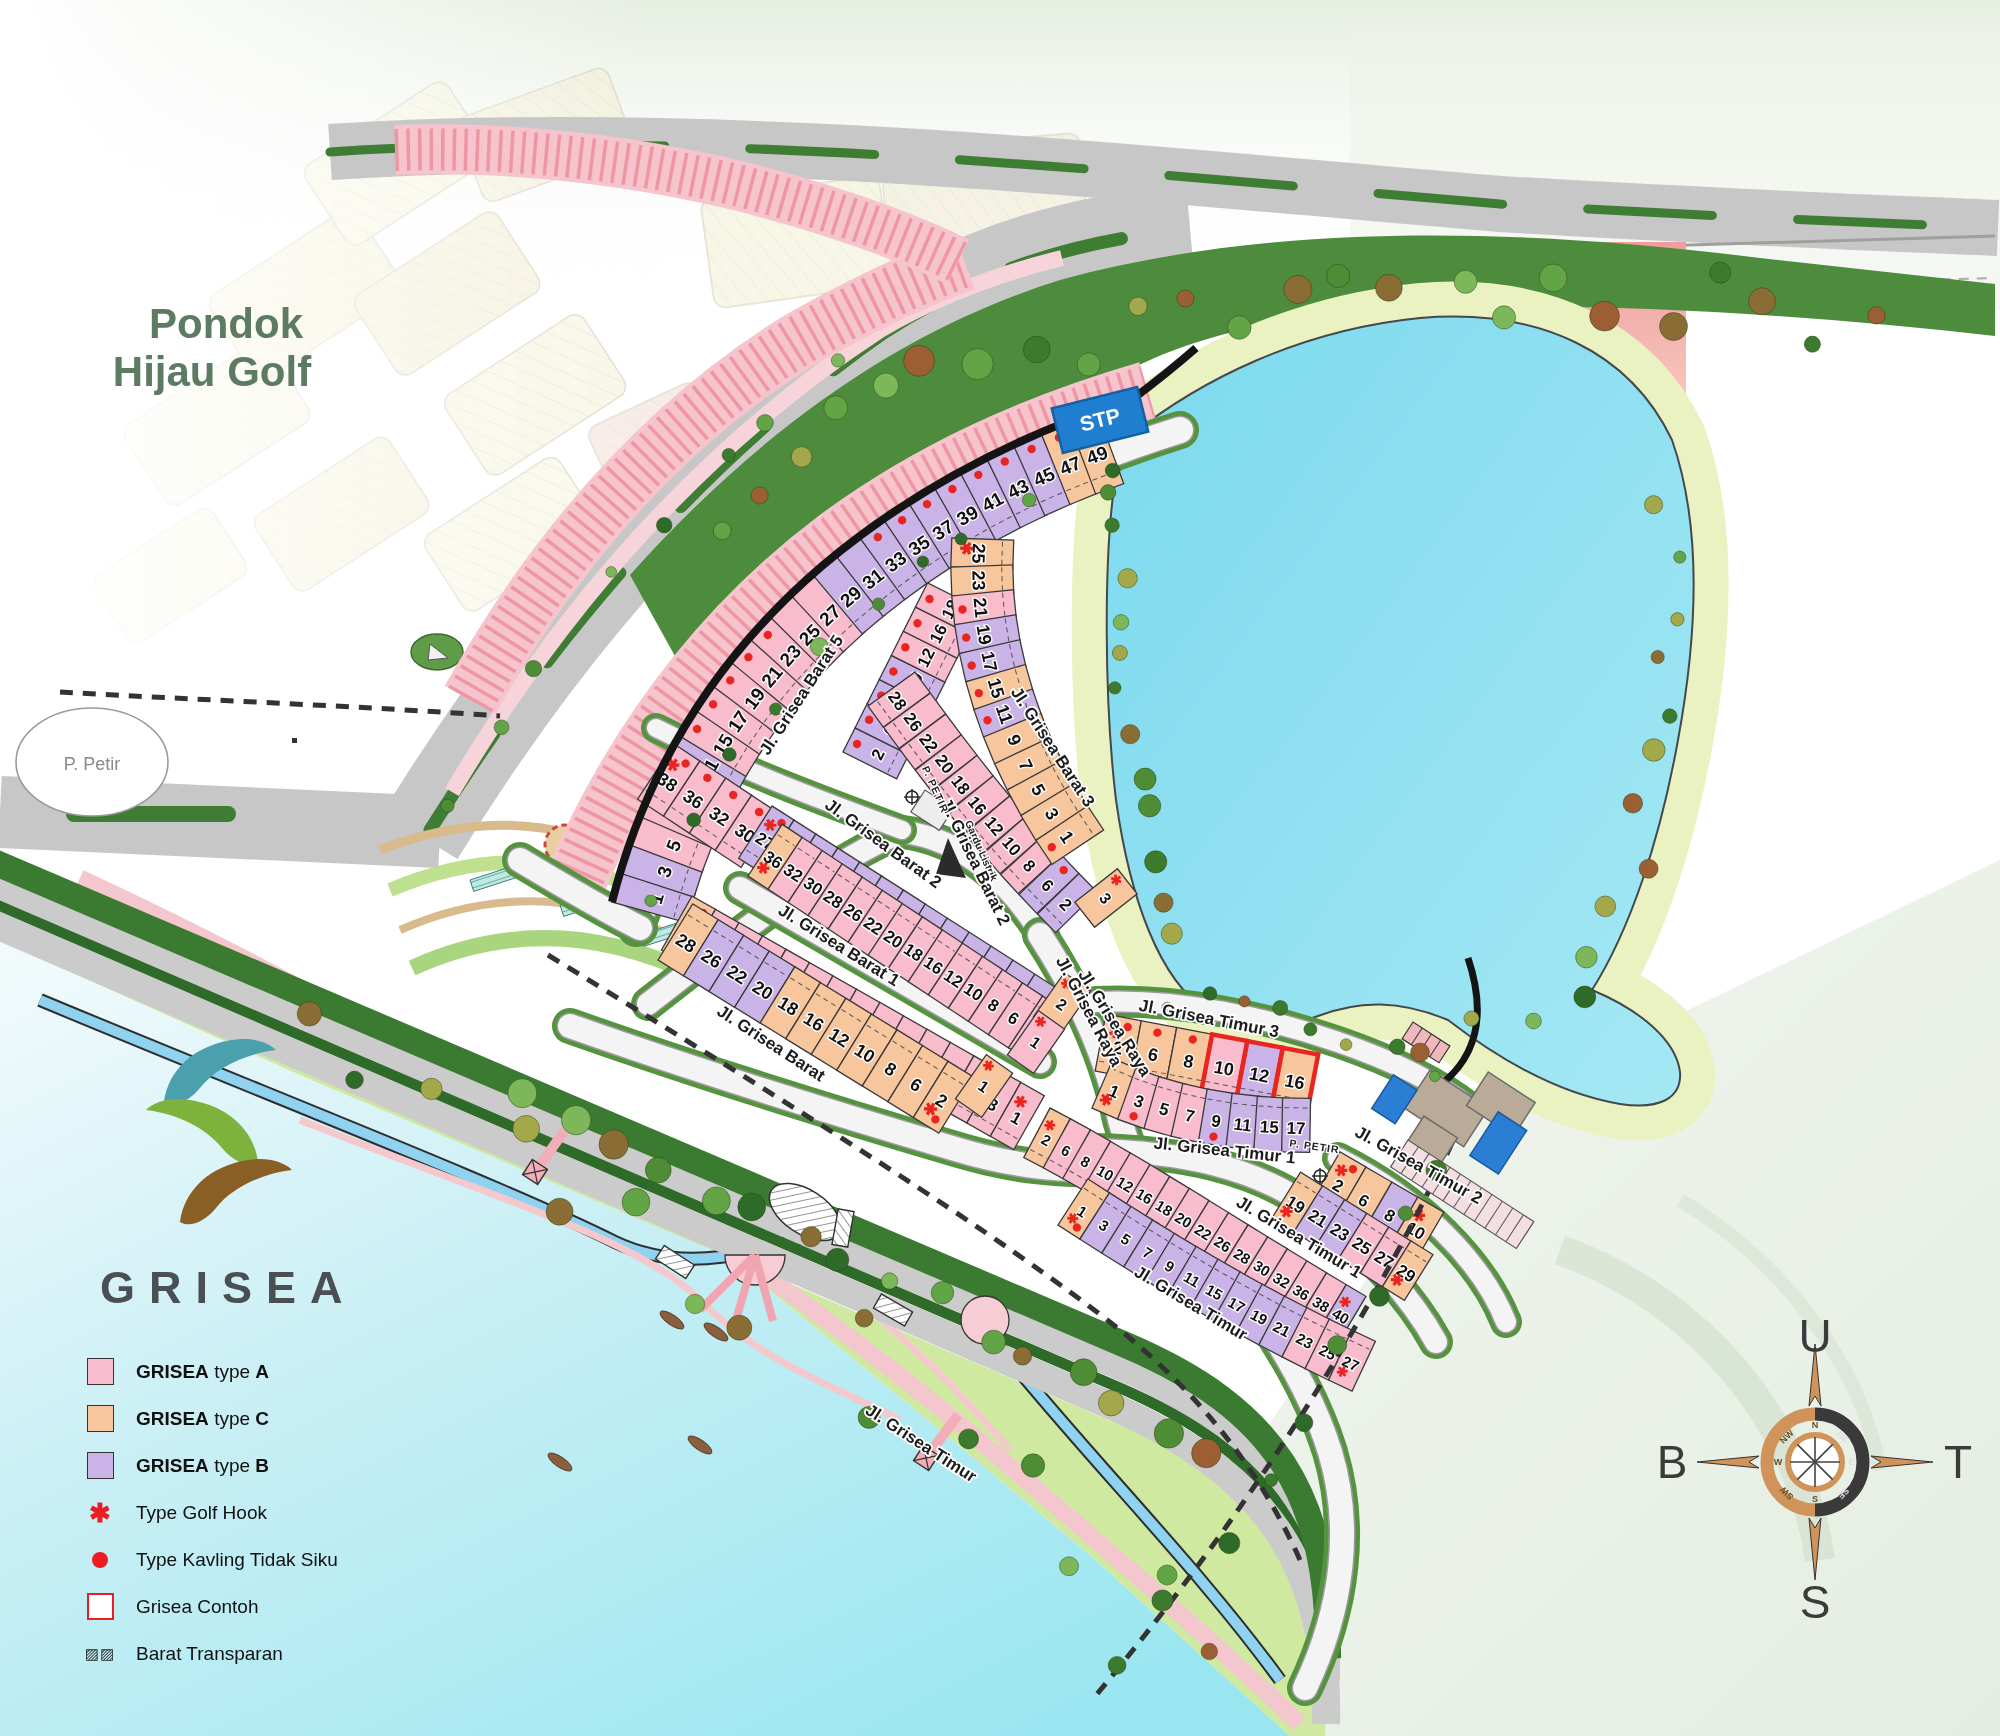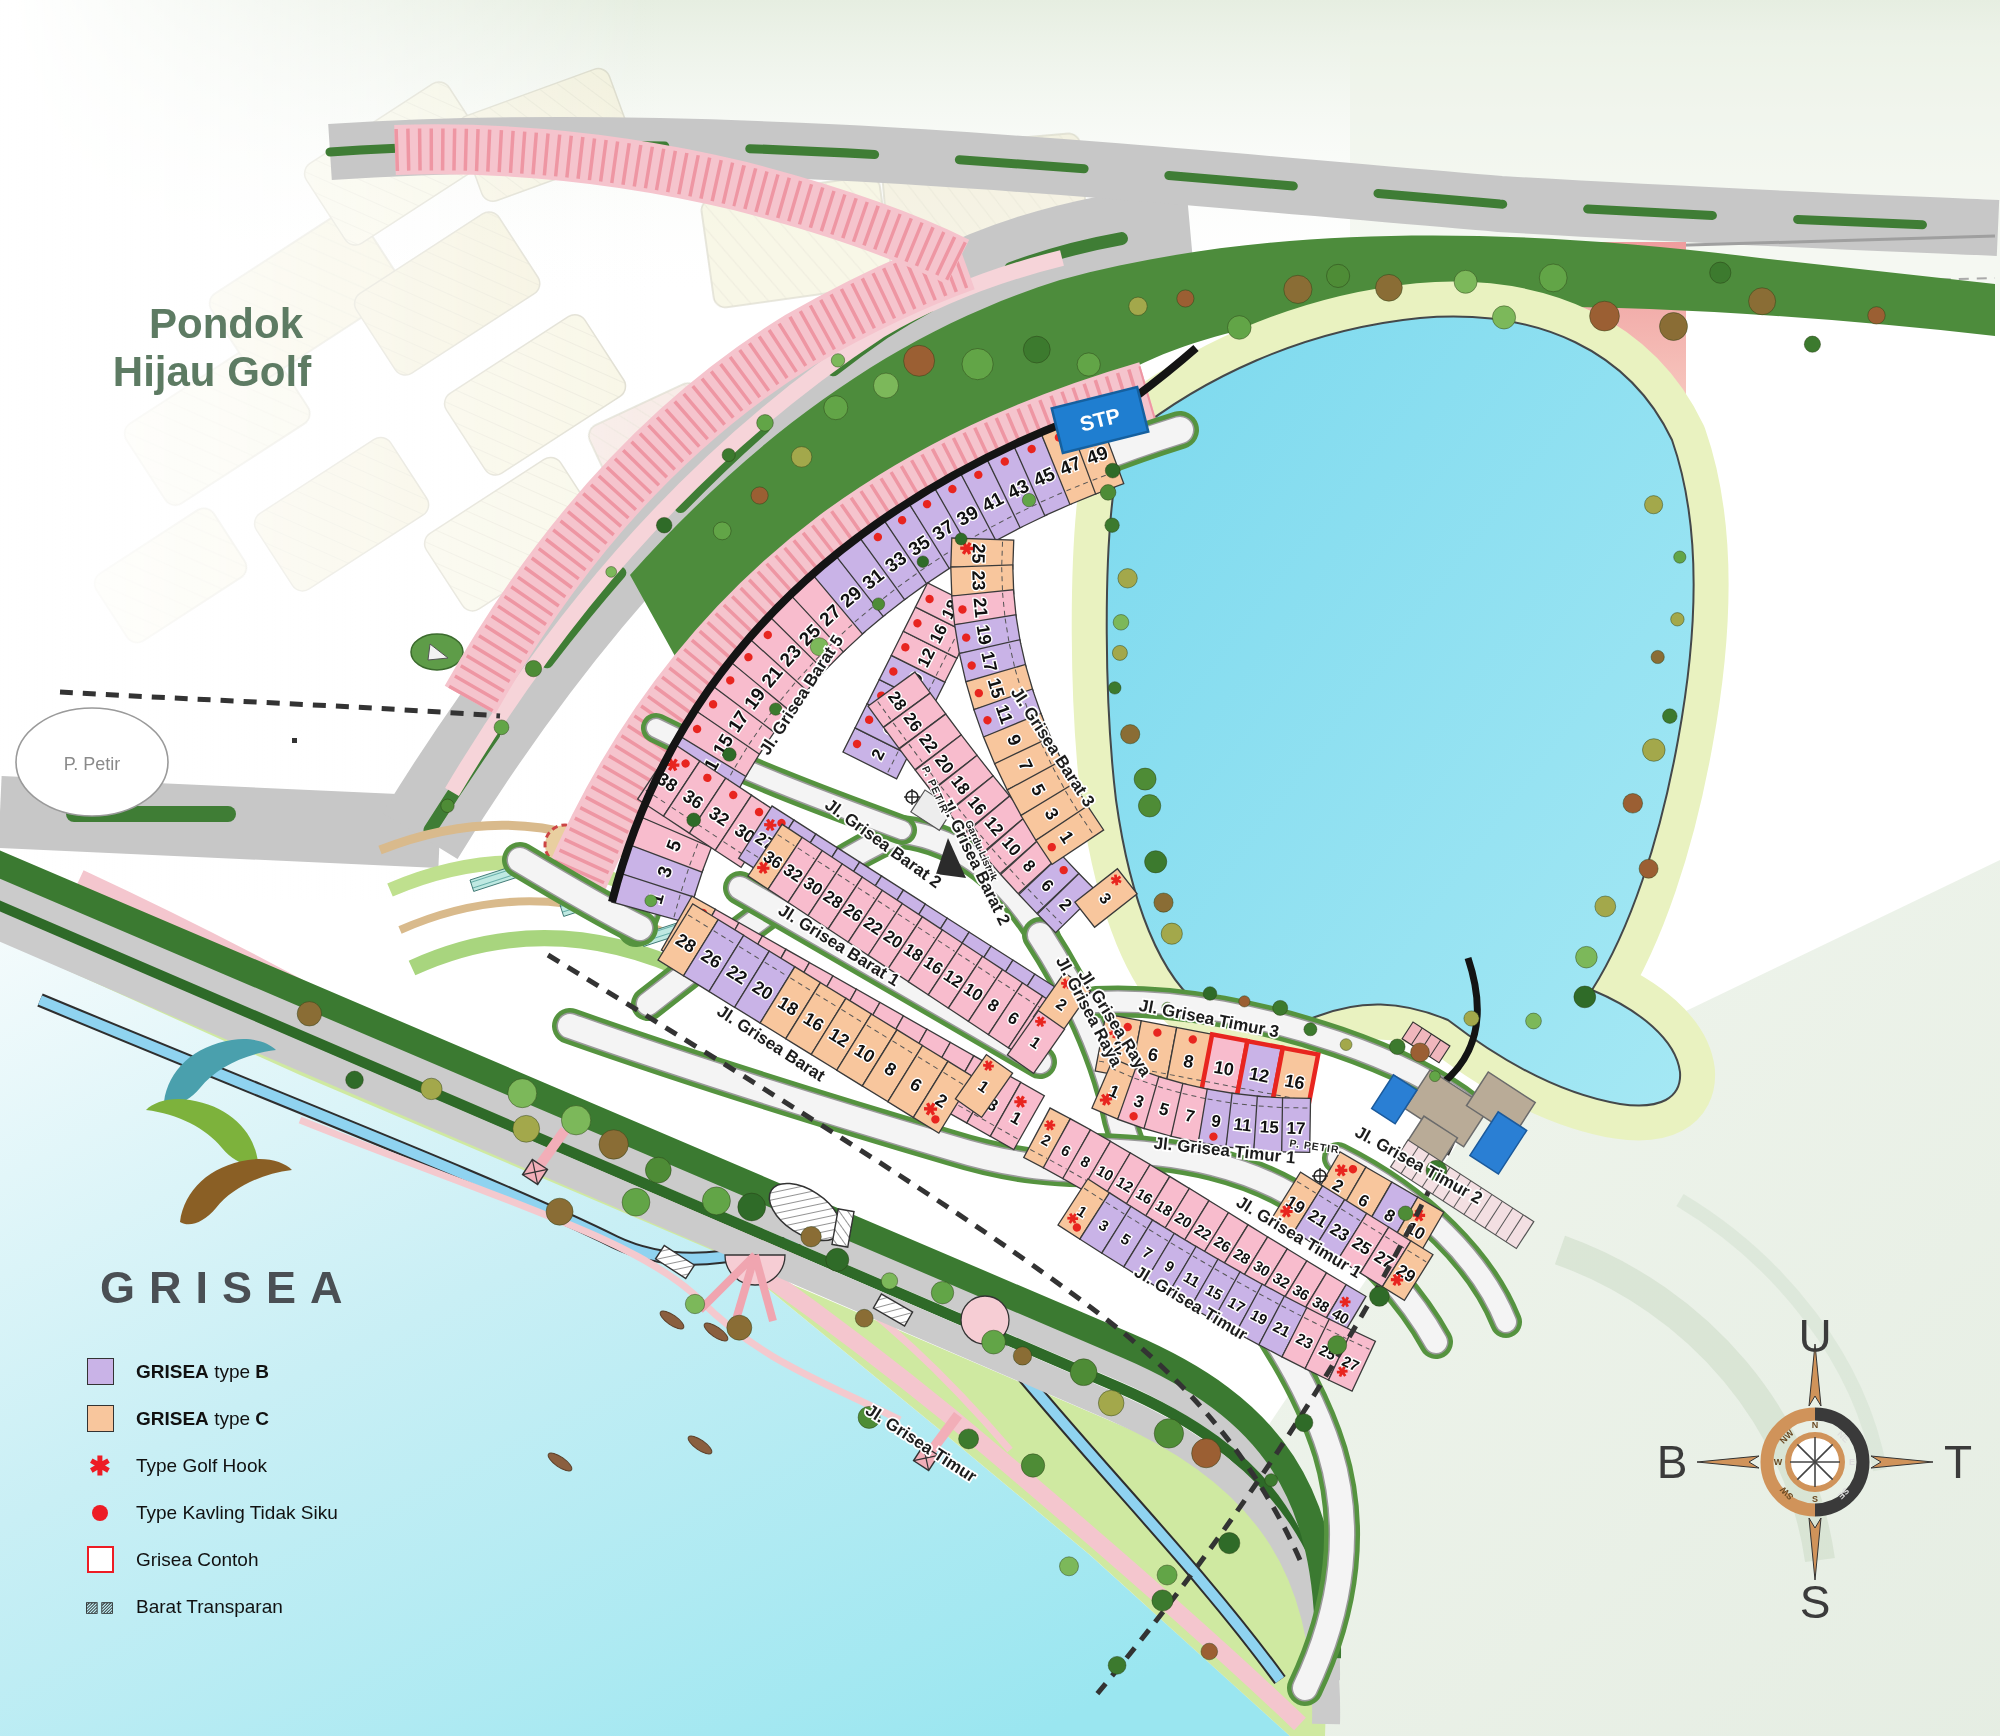--- a/index.html
+++ b/index.html
@@ -1432,29 +1432,35 @@
       <path d="M 0 62 C 4 30 30 6 68 0 C 88 -3 104 2 112 10 C 80 14 52 28 36 48 C 24 62 10 68 0 62 Z" fill="#8a5f25"></path>
     </g>
   </svg>
 </div>
 <div class="brand-title">GRISEA</div>
 
 
 <div class="legend">
   <div class="leg-row">
     <span class="leg-sw">
-          <span class="sw" style="background: rgb(201, 179, 231);"></span>
+          <span class="sw" style="background: rgb(248, 188, 205);"></span>
         </span>
-    <span class="leg-label"><span class="b">GRISEA</span><span> type </span><span class="b">B</span></span>
+    <span class="leg-label"><span class="b">GRISEA</span><span> type </span><span class="b">A</span></span>
   </div>
   <div class="leg-row">
     <span class="leg-sw">
           <span class="sw" style="background: rgb(248, 198, 157);"></span>
         </span>
     <span class="leg-label"><span class="b">GRISEA</span><span> type </span><span class="b">C</span></span>
+  </div>
+  <div class="leg-row">
+    <span class="leg-sw">
+          <span class="sw" style="background: rgb(201, 179, 231);"></span>
+        </span>
+    <span class="leg-label"><span class="b">GRISEA</span><span> type </span><span class="b">B</span></span>
   </div>
   <div class="leg-row">
     <span class="leg-sw">
           <span class="sw-star">✱</span>
         </span>
     <span class="leg-label">Type Golf Hook</span>
   </div>
   <div class="leg-row">
     <span class="leg-sw">
           <span class="sw-dot"></span>

